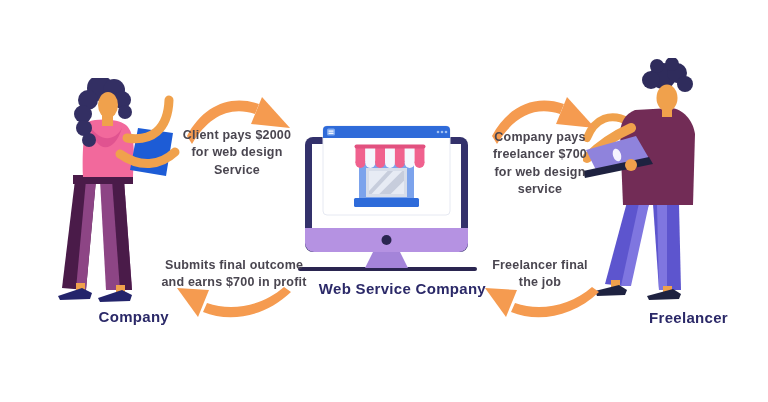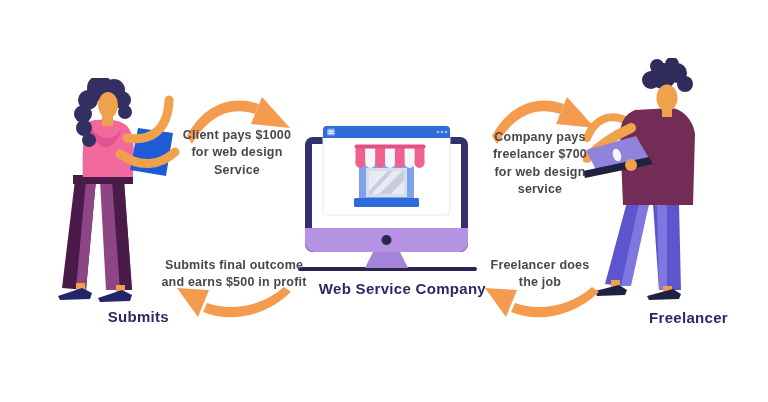--- a/index.html
+++ b/index.html
@@ -176,34 +176,34 @@
         <path d="M 291,292 C 265,317 230,323 203,312 L 207,303 C 232,312 262,306 284,287 Z"></path>
         <polygon points="177,288 209,290 198,317"></polygon>
       </g>
       <g transform="translate(308,0)">
         <path d="M 291,292 C 265,317 230,323 203,312 L 207,303 C 232,312 262,306 284,287 Z"></path>
         <polygon points="177,288 209,290 198,317"></polygon>
       </g>
     </g>
   </svg>
 
-  <div class="caption" style="left:167px; top:127px; width:140px;">Client pays $1000
+  <div class="caption" style="left:167px; top:127px; width:140px;">Client pays $2000
 for web design
 Service</div>
 
   <div class="caption" style="left:470px; top:129px; width:140px;">Company pays
 freelancer $700
 for web design
 service</div>
 
   <div class="caption" style="left:154px; top:257px; width:160px;">Submits final outcome
-and earns $500 in profit</div>
-
-  <div class="caption" style="left:470px; top:257px; width:140px;">Freelancer does
+and earns $700 in profit</div>
+
+  <div class="caption" style="left:470px; top:257px; width:140px;">Freelancer final
 the job</div>
 
-  <div class="node-label" style="left:69px; top:308px; width:100px;">Submits</div>
+  <div class="node-label" style="left:69px; top:308px; width:100px;">Company</div>
 
   <div class="node-label" style="left:286px; top:280px; width:200px;">Web Service Company</div>
 
   <div class="node-label" style="left:608px; top:309px; width:120px;">Freelancer</div>
 
 </div>
 
 </body></html>

